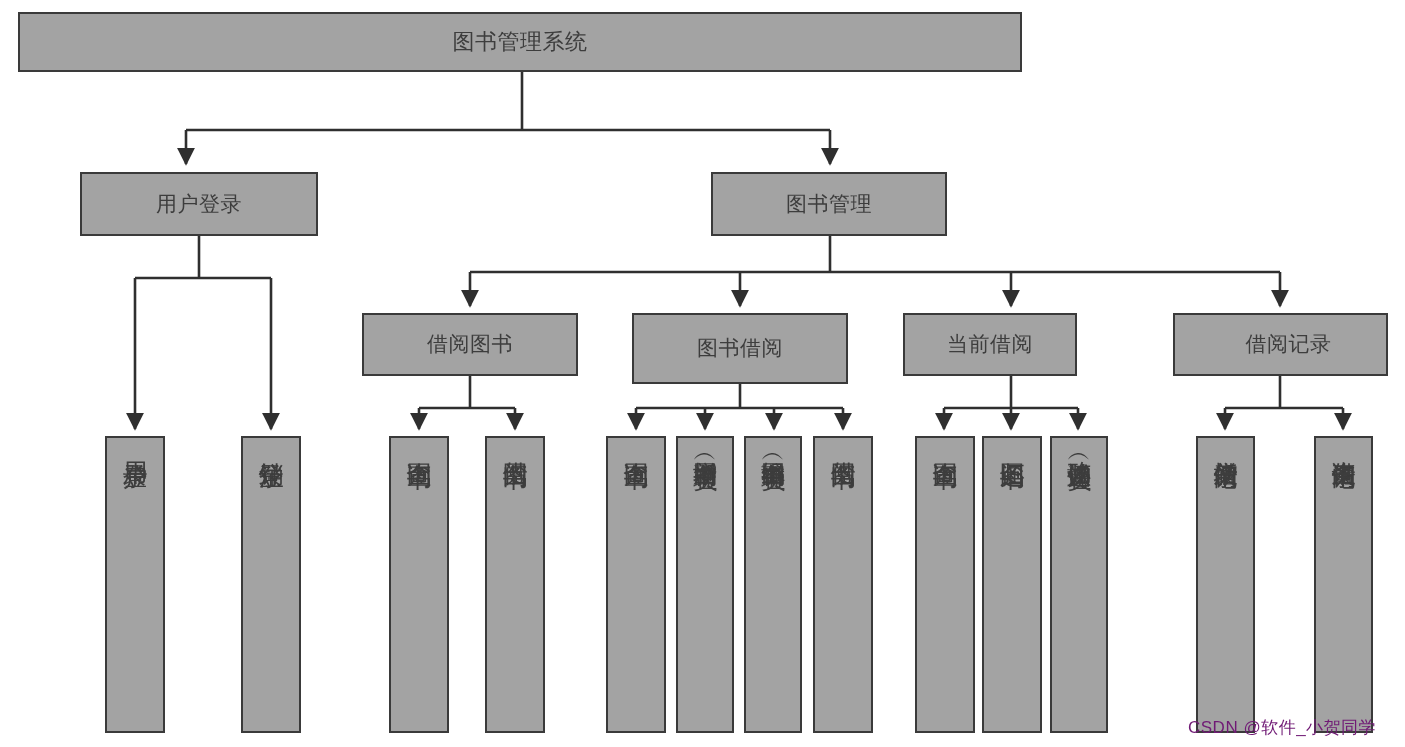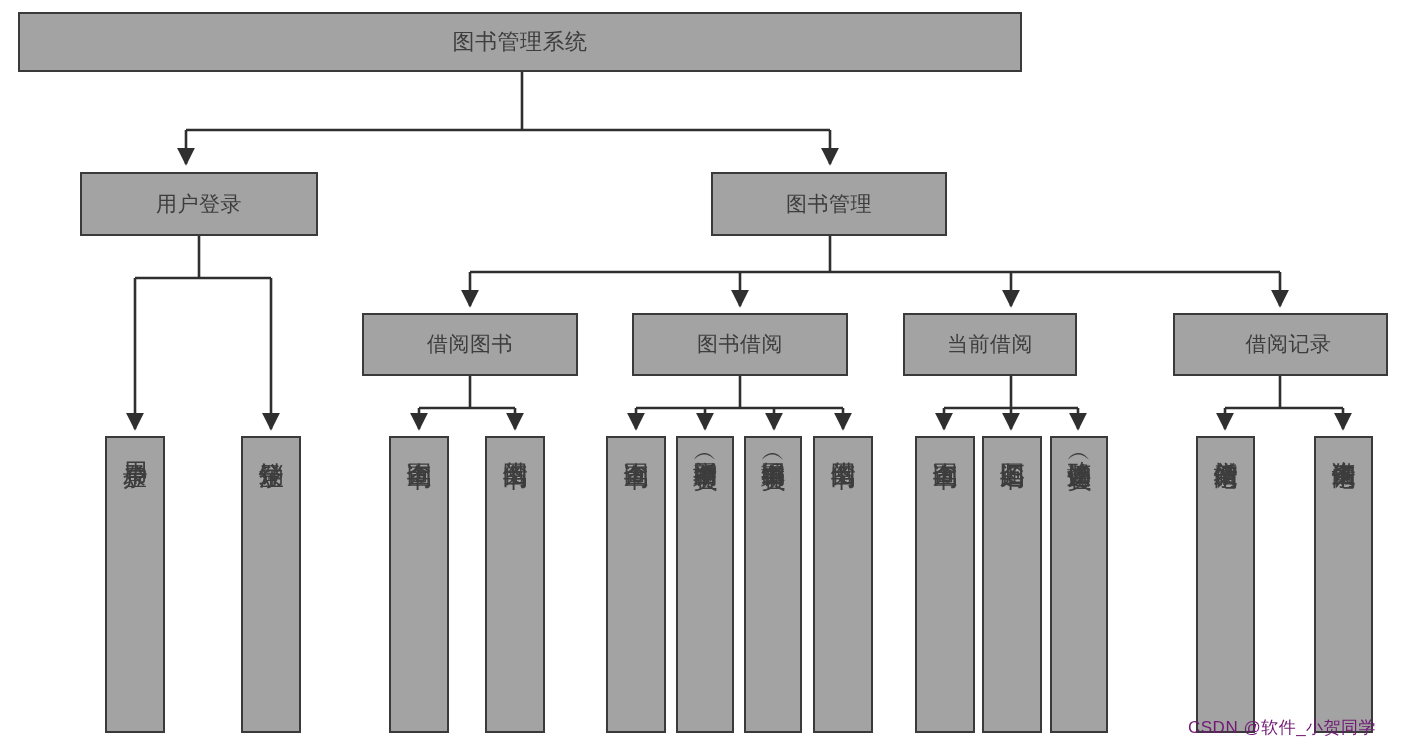--- a/index.html
+++ b/index.html
@@ -139,21 +139,21 @@
   </div>
 
   <div class="node horiz" style="left:711px; top:172px; width:236px; height:64px;">
     <span class="label">图书管理</span>
   </div>
 
   <div class="node horiz" style="left:362px; top:313px; width:216px; height:63px;">
     <span class="label">借阅图书</span>
   </div>
 
-  <div class="node horiz" style="left:632px; top:313px; width:216px; height:63px;">
+  <div class="node horiz" style="left:632px; top:313px; width:216px; height:71px;">
     <span class="label">图书借阅</span>
   </div>
 
   <div class="node horiz" style="left:903px; top:313px; width:174px; height:63px;">
     <span class="label">当前借阅</span>
   </div>
 
   <div class="node horiz" style="left:1173px; top:313px; width:215px; height:63px;padding-left:16px;">
     <span class="label">借阅记录</span>
   </div>

